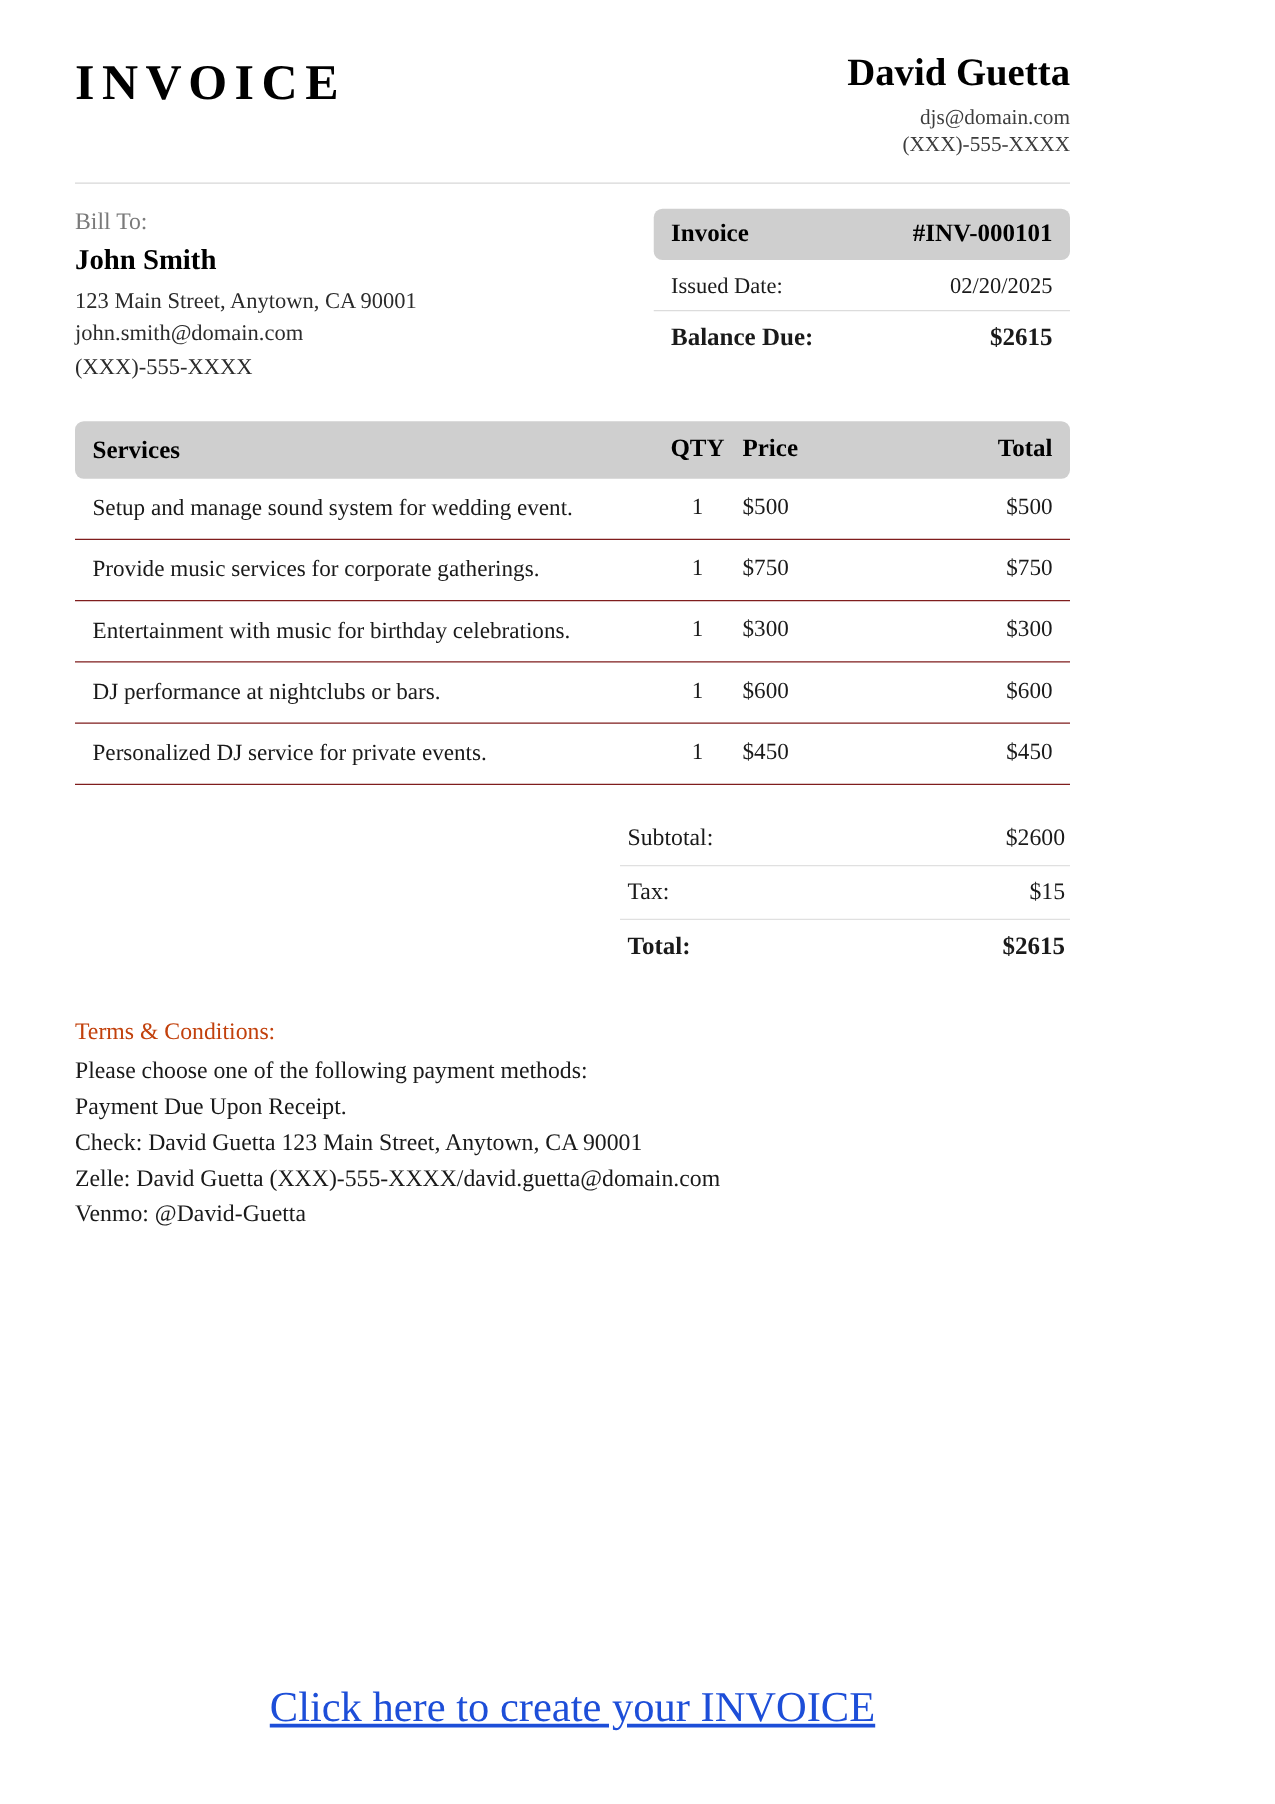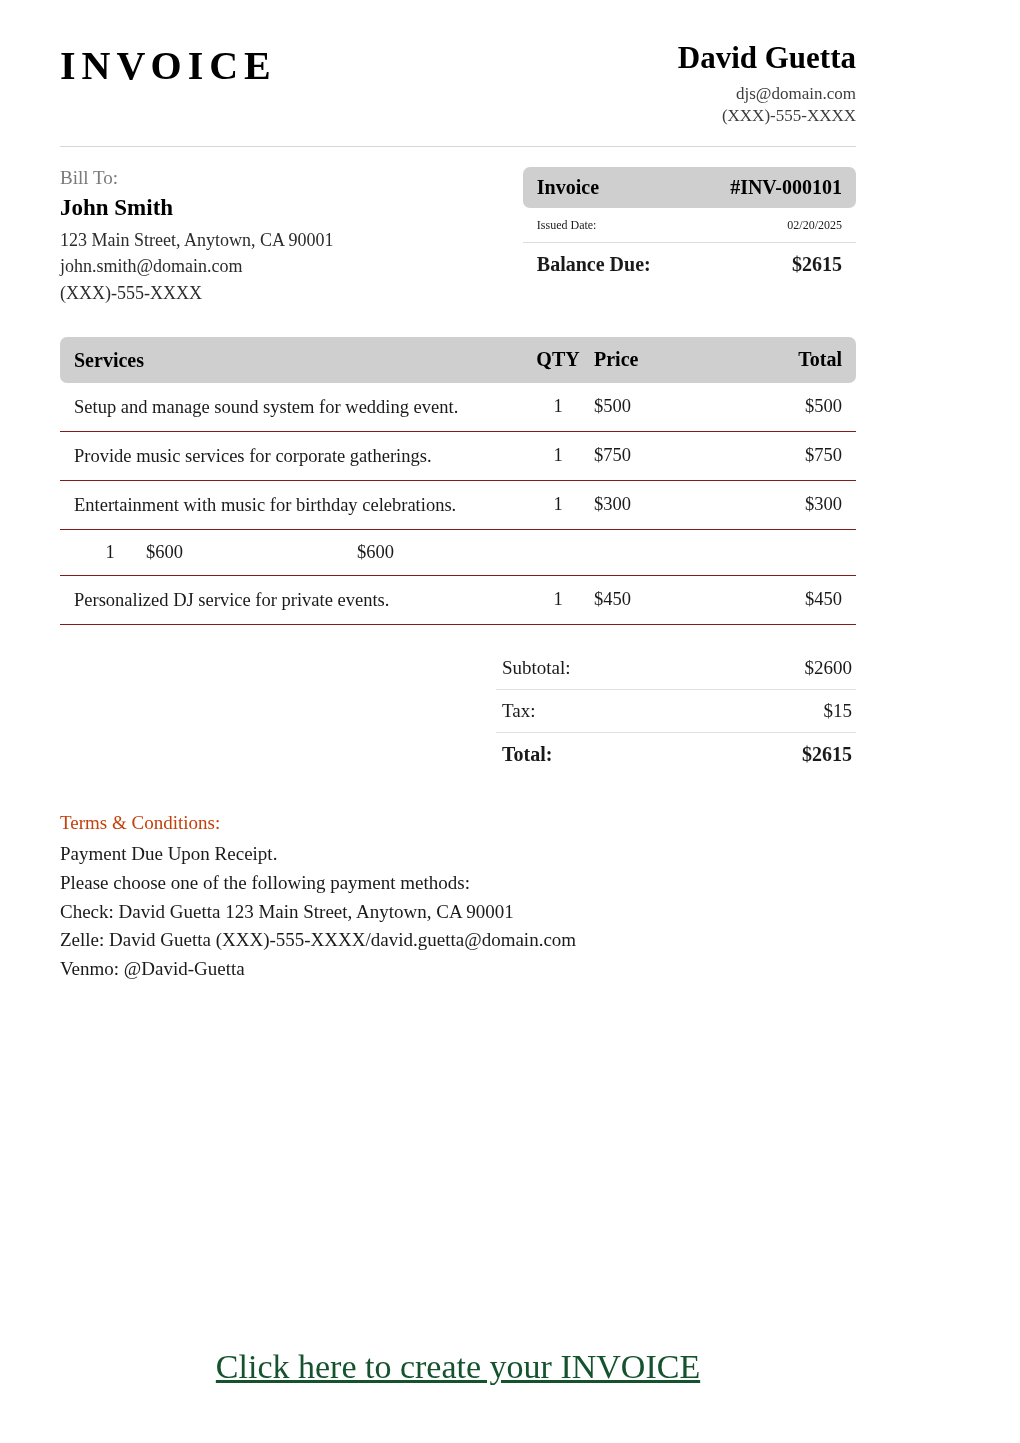--- a/index.html
+++ b/index.html
@@ -100,21 +100,21 @@
     align-items: center;
     font-weight: bold;
     font-size: 20px;
     color: #000000;
   }
   .meta-row {
     display: flex;
     justify-content: space-between;
     align-items: center;
     padding: 10px 14px 9px 14px;
-    font-size: 12px;
+    font-size: 18px;
     color: #1a1a1a;
   }
   .meta-row.bordered {
     border-top: 1px solid #dcdcdc;
   }
   .meta-row.bold {
     font-weight: bold;
     font-size: 20px;
   }
 
@@ -188,21 +188,21 @@
   
   .cta-wrap {
     position: absolute;
     left: 0;
     right: 0;
     top: 1348px;
     text-align: center;
   }
   .cta-link {
     font-size: 34px;
-    color: #14532d;
+    color: #1d4ed8;
     text-decoration: underline;
     font-family: "Liberation Serif", "DejaVu Serif", serif;
   }
 </style>
 </head>
 <body>
 
 <div class="page">
 
   <div class="header">
@@ -266,20 +266,21 @@
     </div>
 
     <div class="trow">
       <div class="c-desc">Entertainment with music for birthday celebrations.</div>
       <div class="c-qty">1</div>
       <div class="c-price">$300</div>
       <div class="c-total">$300</div>
     </div>
 
     <div class="trow">
+      <div class="c-desc">DJ performance at nightclubs or bars.</div>
       <div class="c-qty">1</div>
       <div class="c-price">$600</div>
       <div class="c-total">$600</div>
     </div>
 
     <div class="trow">
       <div class="c-desc">Personalized DJ service for private events.</div>
       <div class="c-qty">1</div>
       <div class="c-price">$450</div>
       <div class="c-total">$450</div>
@@ -296,22 +297,22 @@
       <span>$15</span>
     </div>
     <div class="total-row last">
       <span>Total:</span>
       <span>$2615</span>
     </div>
   </div>
 
   <div class="terms">
     <div class="terms-label">Terms &amp; Conditions:</div>
+    <div class="terms-line">Please choose one of the following payment methods:</div>
     <div class="terms-line">Payment Due Upon Receipt.</div>
-    <div class="terms-line">Please choose one of the following payment methods:</div>
     <div class="terms-line">Check: David Guetta 123 Main Street, Anytown, CA 90001</div>
     <div class="terms-line">Zelle: David Guetta (XXX)-555-XXXX/david.guetta@domain.com</div>
     <div class="terms-line">Venmo: @David-Guetta</div>
   </div>
 
   <div class="cta-wrap">
     <a class="cta-link" href="#">Click here to create your INVOICE</a>
   </div>
 
 </div>

